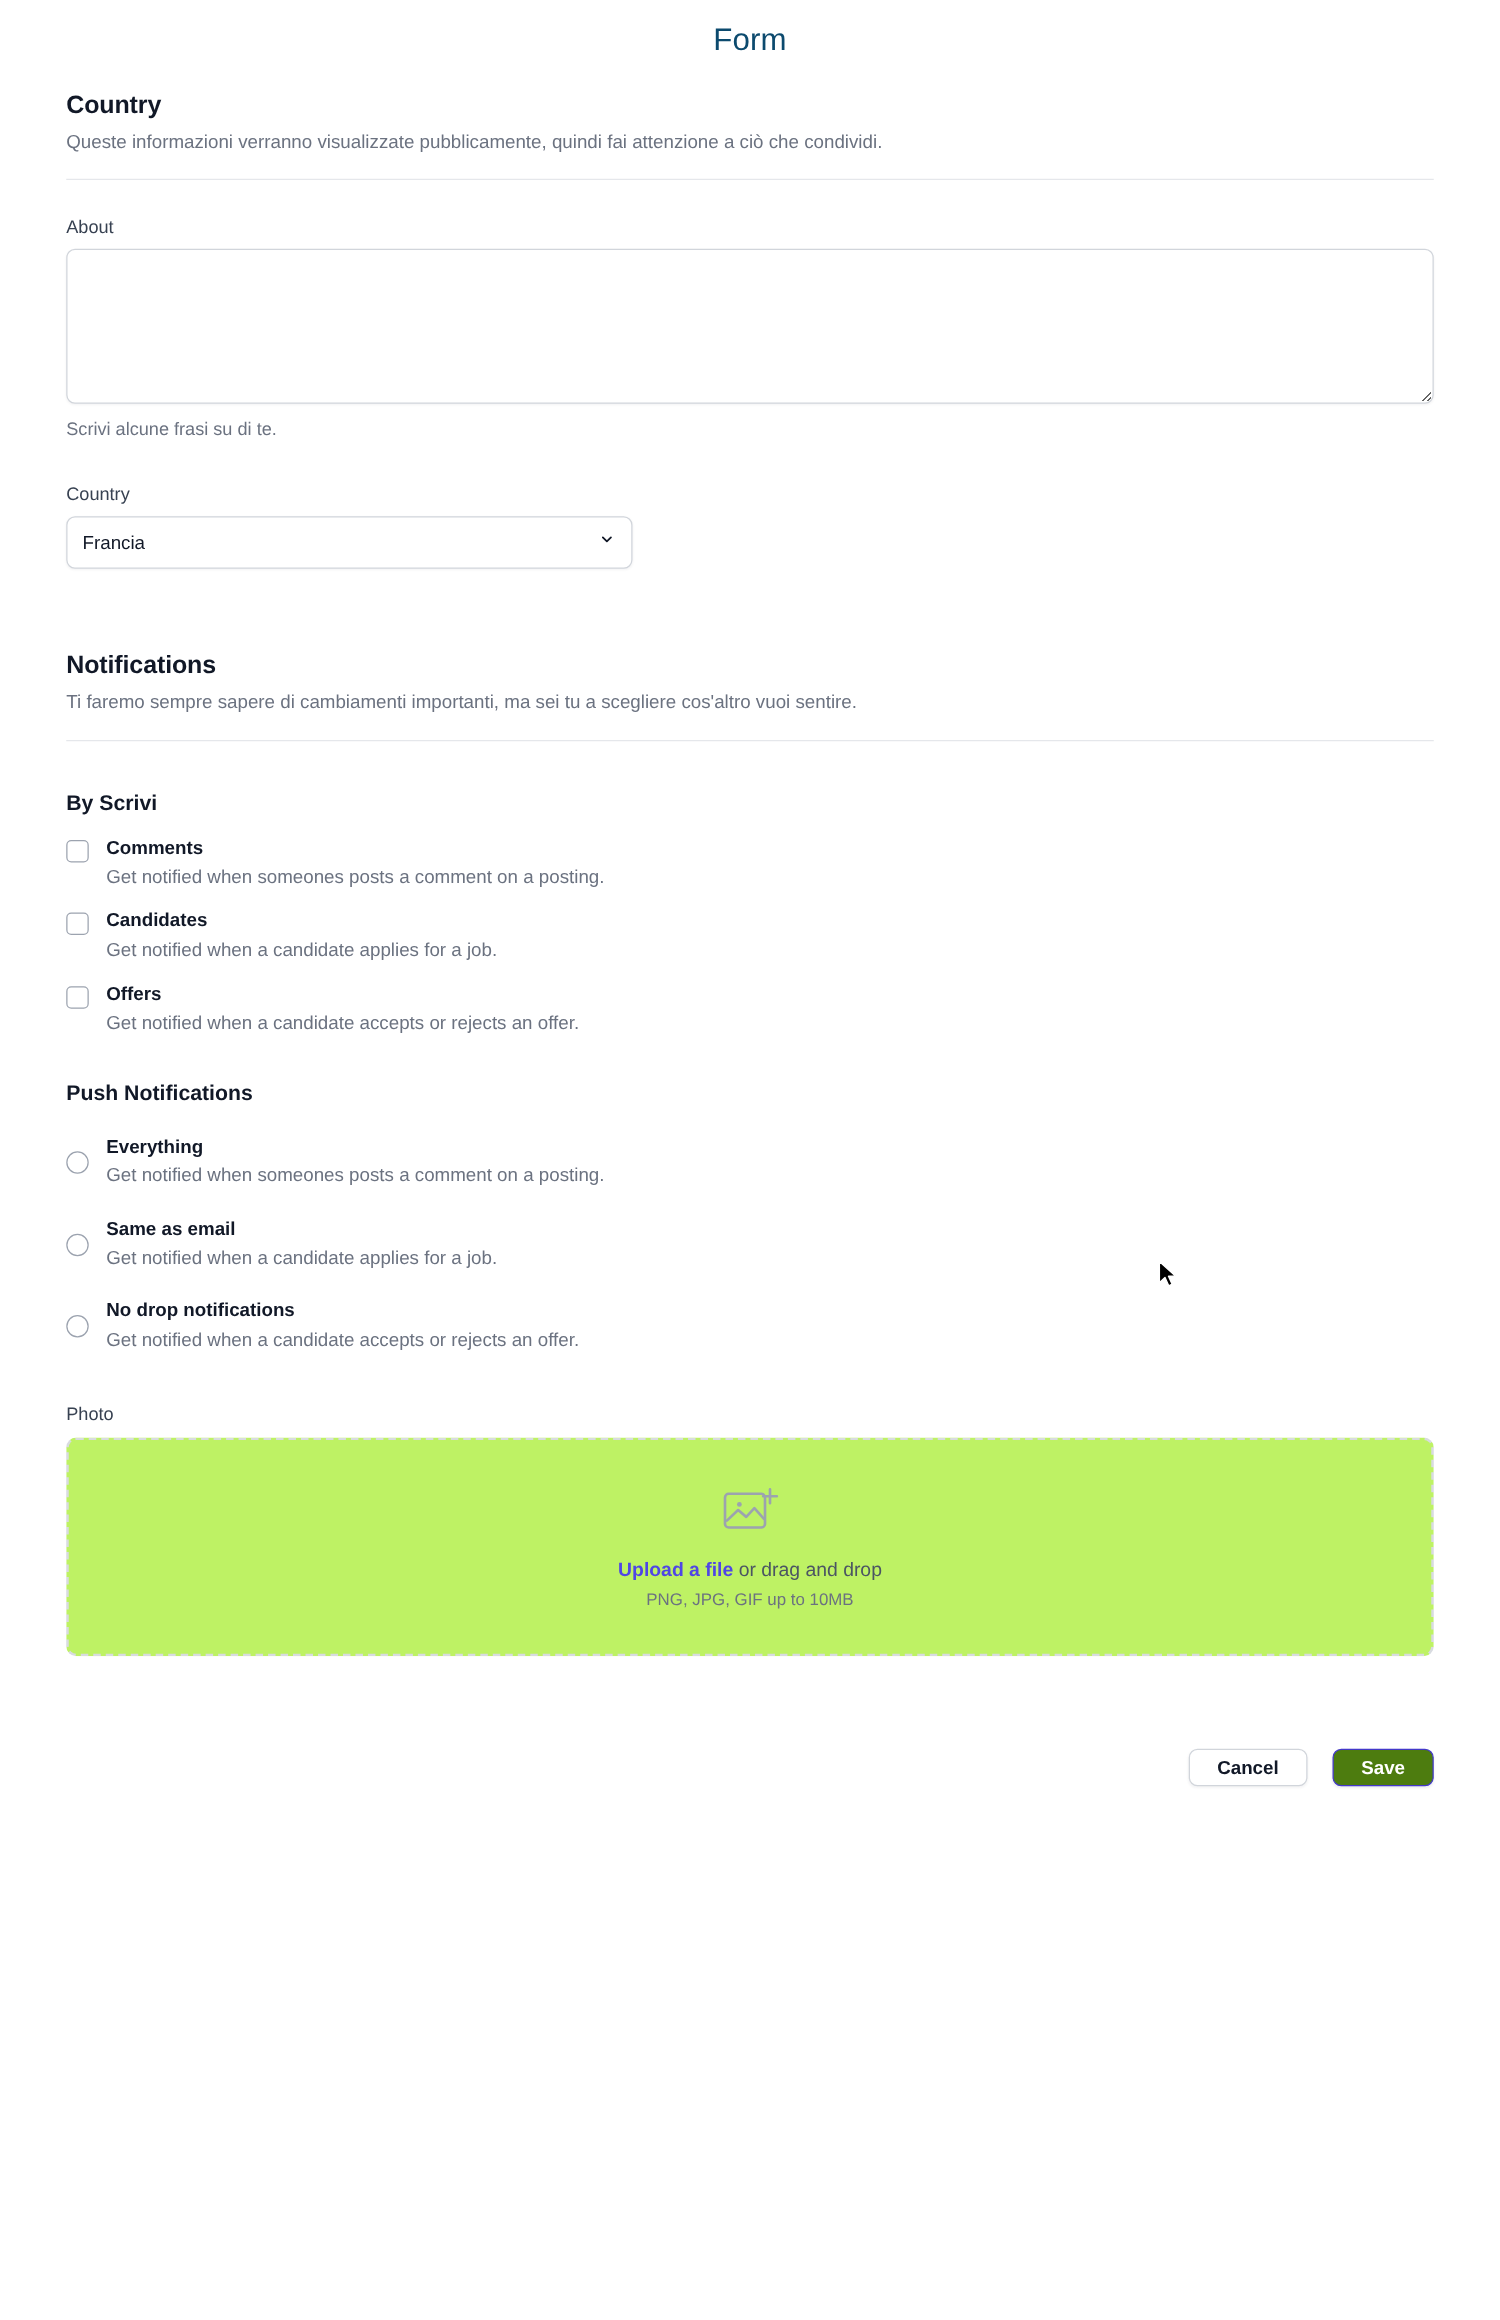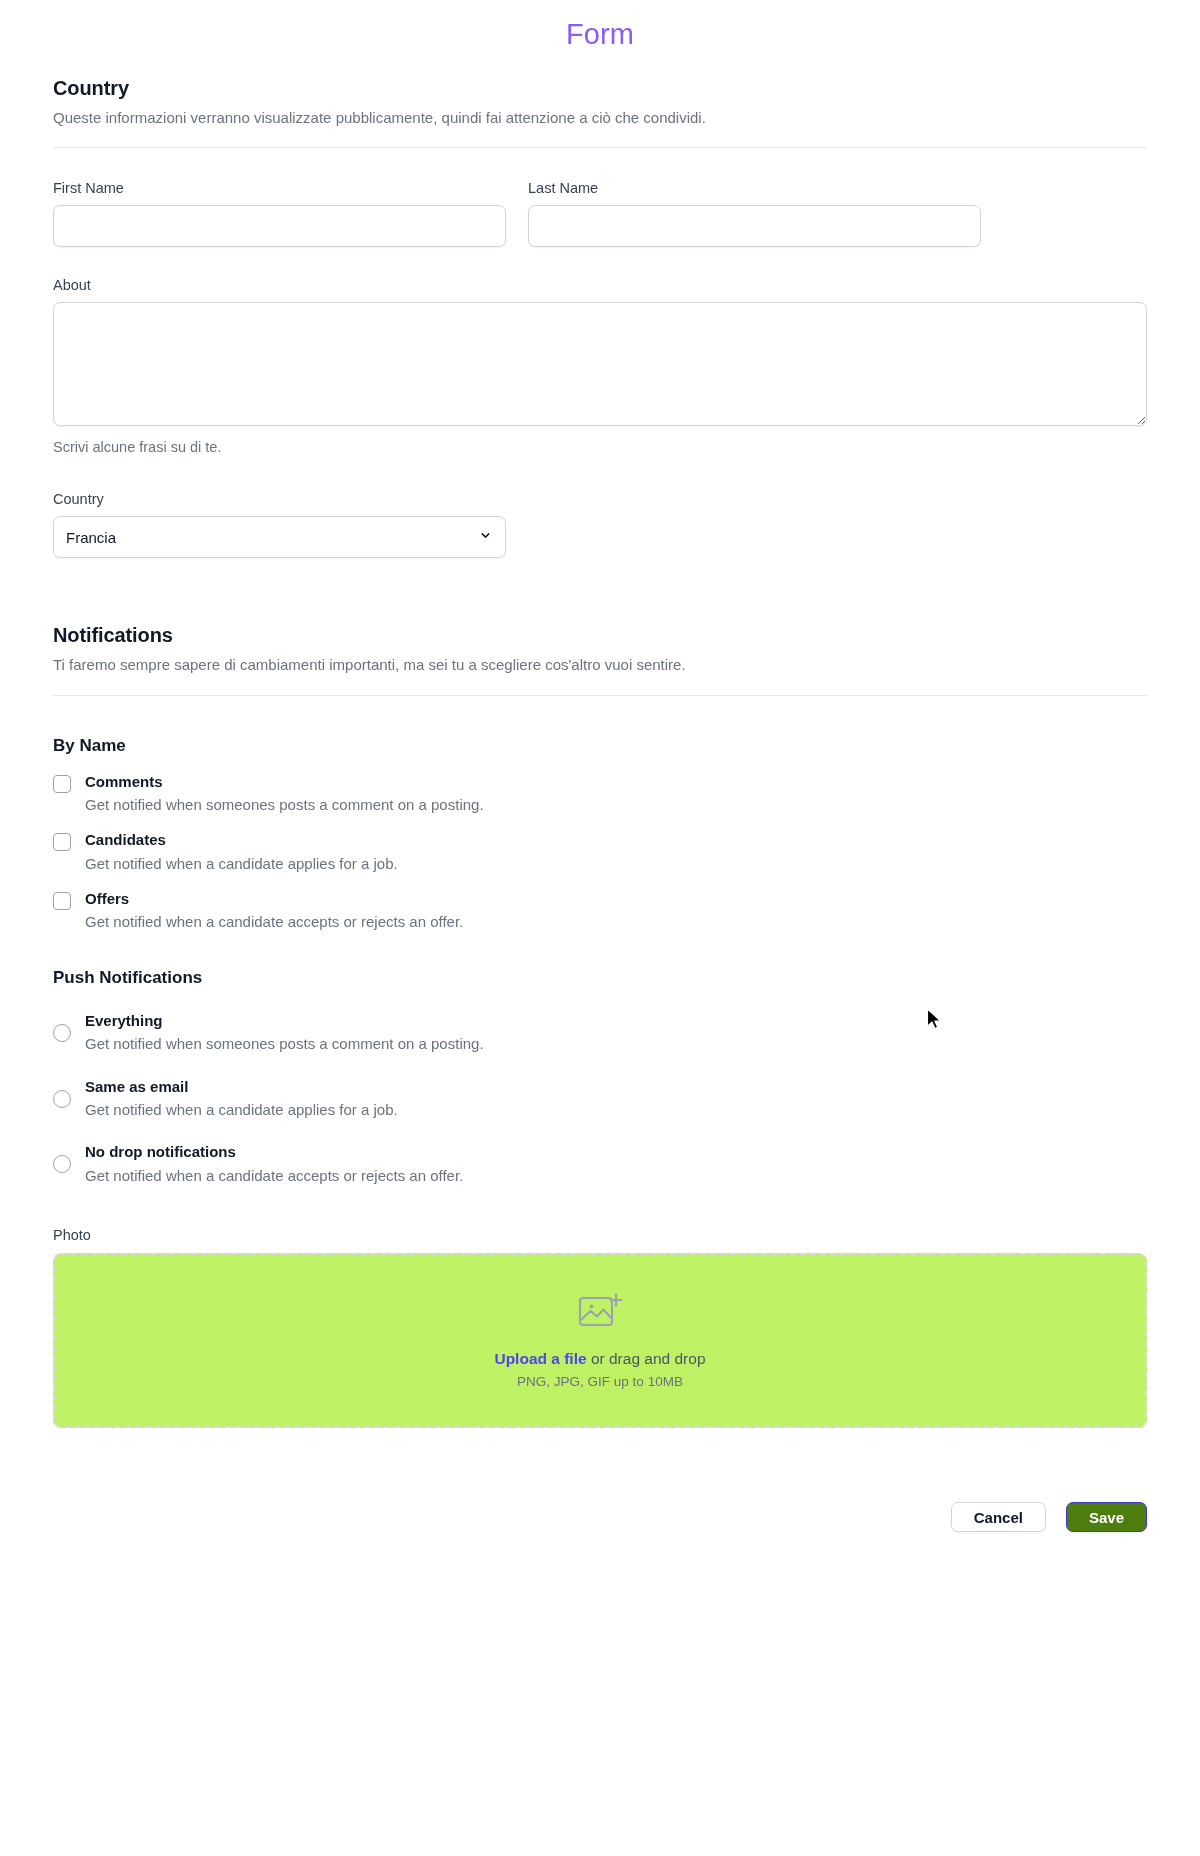--- a/index.html
+++ b/index.html
@@ -15,23 +15,23 @@
     position: relative;
     width: 1200px;
     min-height: 1856px;
     background: #ffffff;
     overflow: hidden;
   }
 
   
   .doc-title {
     text-align: center;
-    font-size: 29px;
+    font-size: 25px;
     font-weight: 500;
-    color: #8b5cf6;
+    color: #0c4a6e;
     padding: 18px 0 0 0;
     letter-spacing: 0.1px;
   }
 
   
   .content {
     padding: 0 53px 0 53px;
   }
 
   
@@ -277,30 +277,20 @@
 
   <div class="doc-title">Form</div>
 
   <div class="content">
 
     <div>
       <div class="section-title">Country</div>
       <div class="section-desc">Queste informazioni verranno visualizzate pubblicamente, quindi fai attenzione a ciò che condividi.</div>
       <div class="divider"></div>
 
-      <div class="name-row">
-        <div class="name-col">
-          <label class="field-label">First Name</label>
-          <input class="input-box" type="text" value="" style="">
-        </div>
-        <div class="name-col">
-          <label class="field-label">Last Name</label>
-          <input class="input-box" type="text" value="" style="">
-        </div>
-      </div>
 
       <div class="about-block">
         <label class="field-label">About</label>
         <textarea class="textarea-box" style=""></textarea>
         <div class="helper-text">Scrivi alcune frasi su di te.</div>
       </div>
 
       <div class="country-block">
         <label class="field-label">Country</label>
         <div class="select-wrap">
@@ -314,21 +304,21 @@
           </span>
         </div>
       </div>
     </div>
 
     <div class="notif-section">
       <div class="section-title">Notifications</div>
       <div class="section-desc">Ti faremo sempre sapere di cambiamenti importanti, ma sei tu a scegliere cos'altro vuoi sentire.</div>
       <div class="divider"></div>
 
-      <div class="group-title">By Name</div>
+      <div class="group-title">By Scrivi</div>
 
       <div class="option-row">
         <span class="option-control">
           <span class="cb"></span>
         </span>
         <span>
           <div class="option-title">Comments</div>
           <div class="option-desc">Get notified when someones posts a comment on a posting.</div>
         </span>
       </div>

